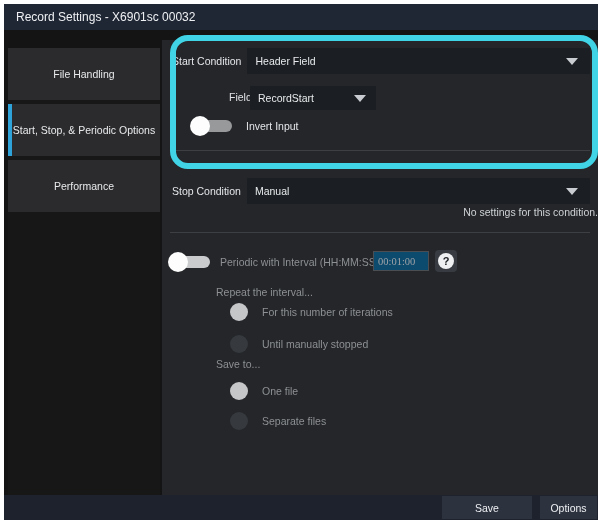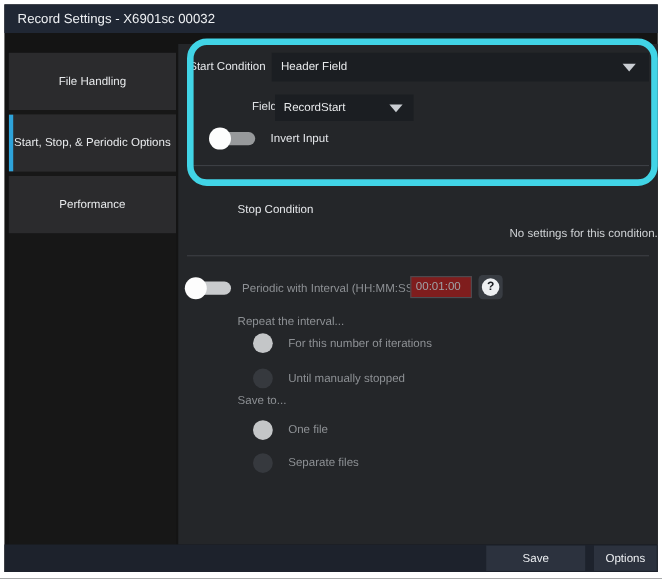--- a/index.html
+++ b/index.html
@@ -33,22 +33,22 @@
   .toggle .knob{position:absolute;left:0;top:0;width:20px;height:20px;border-radius:50%;background:#fdfdfd;}
   .toggle.light .track{background:#c9cbcd;}
   .tgl-invert{position:absolute;left:28px;top:76px;}
   .tgl-invert-label{position:absolute;left:84px;top:80px;color:#e4e6e9;white-space:nowrap;}
   
   .no-settings{position:absolute;left:0;top:166px;width:100%;text-align:right;color:#cfd2d5;}
   
   .dim{color:#8d9094;}
   .tgl-periodic{position:absolute;left:6px;top:212px;}
   .periodic-label{position:absolute;left:58px;top:216px;white-space:nowrap;}
-  .interval-input{position:absolute;left:211px;top:211px;width:56px;height:20px;background:#7f1d1d;border:1px solid #4a4e53;
-    color:#9fa3a7;font-size:10.5px;font-family:Liberation Sans, sans-serif;padding:0 4px;box-sizing:border-box;}
+  .interval-input{position:absolute;left:211px;top:211px;width:56px;height:20px;background:#0c4a6e;border:1px solid #4a4e53;
+    color:#9fa3a7;font-size:10.5px;font-family:Liberation Serif, serif;padding:0 4px;box-sizing:border-box;}
   .help-btn{position:absolute;left:273px;top:210px;width:22px;height:22px;background:#383c42;border-radius:4px;
     display:flex;align-items:center;justify-content:center;cursor:pointer;}
   .help-circle{width:16px;height:16px;border-radius:50%;background:#eef0f2;color:#1b1e23;font-size:11px;font-weight:bold;
     display:flex;align-items:center;justify-content:center;line-height:16px;}
   .group-label-repeat{position:absolute;left:54px;top:246px;}
   .group-label-save{position:absolute;left:54px;top:318px;}
   .radio{position:absolute;width:18px;height:18px;border-radius:50%;background:#36393e;cursor:default;}
   .radio.on{background:#c4c6c8;}
   .radio-label{position:absolute;white-space:nowrap;}
   .iter-input{position:absolute;left:225px;top:261px;width:88px;height:21px;background:#2c2f33;border:1px solid #5c6065;
@@ -101,22 +101,26 @@
     </div>
 
     <div class="toggle tgl-invert">
       <span class="track"></span>
       <span class="knob"></span>
     </div>
     <span class="tgl-invert-label">Invert Input</span>
 
     <div class="divider" style="top:110px;"></div>
 
-    <div class="hdr-row" style="top:138px;margin-left:44px;">
+    <div class="hdr-row" style="top:138px;">
       <span class="hdr-label">Stop Condition</span>
+      <div class="hdr-drop">
+        <span class="val">Manual</span>
+        <span class="caret abs"></span>
+      </div>
     </div>
 
     <div class="no-settings">No settings for this condition.</div>
 
     <div class="divider" style="top:192px;"></div>
 
     <div class="toggle light tgl-periodic">
       <span class="track"></span>
       <span class="knob"></span>
     </div>

